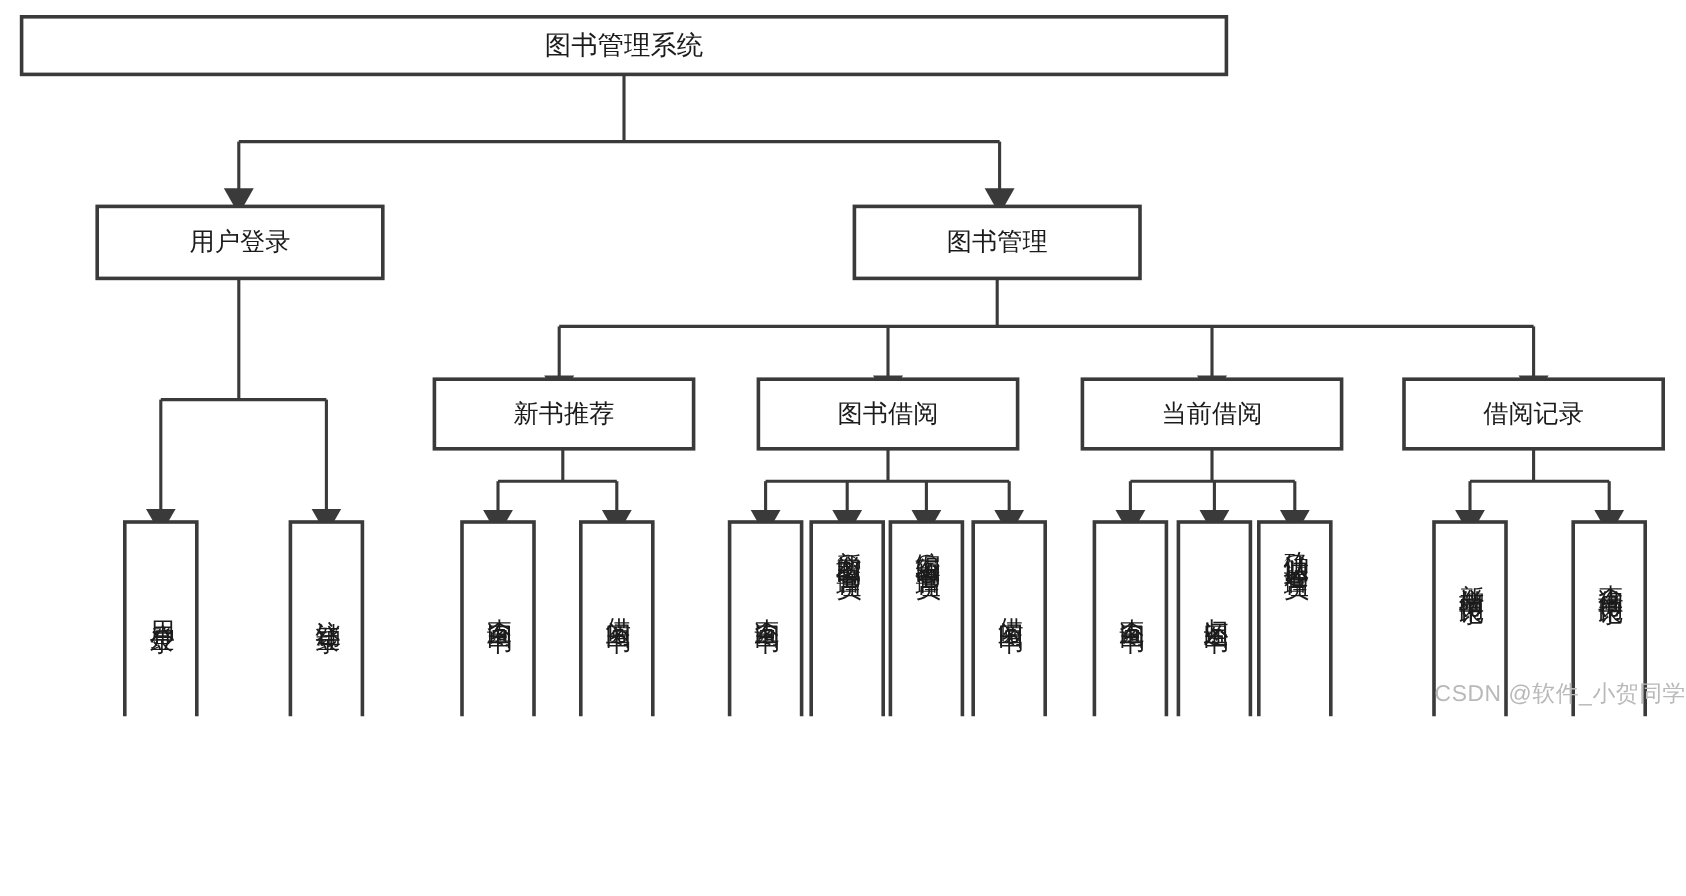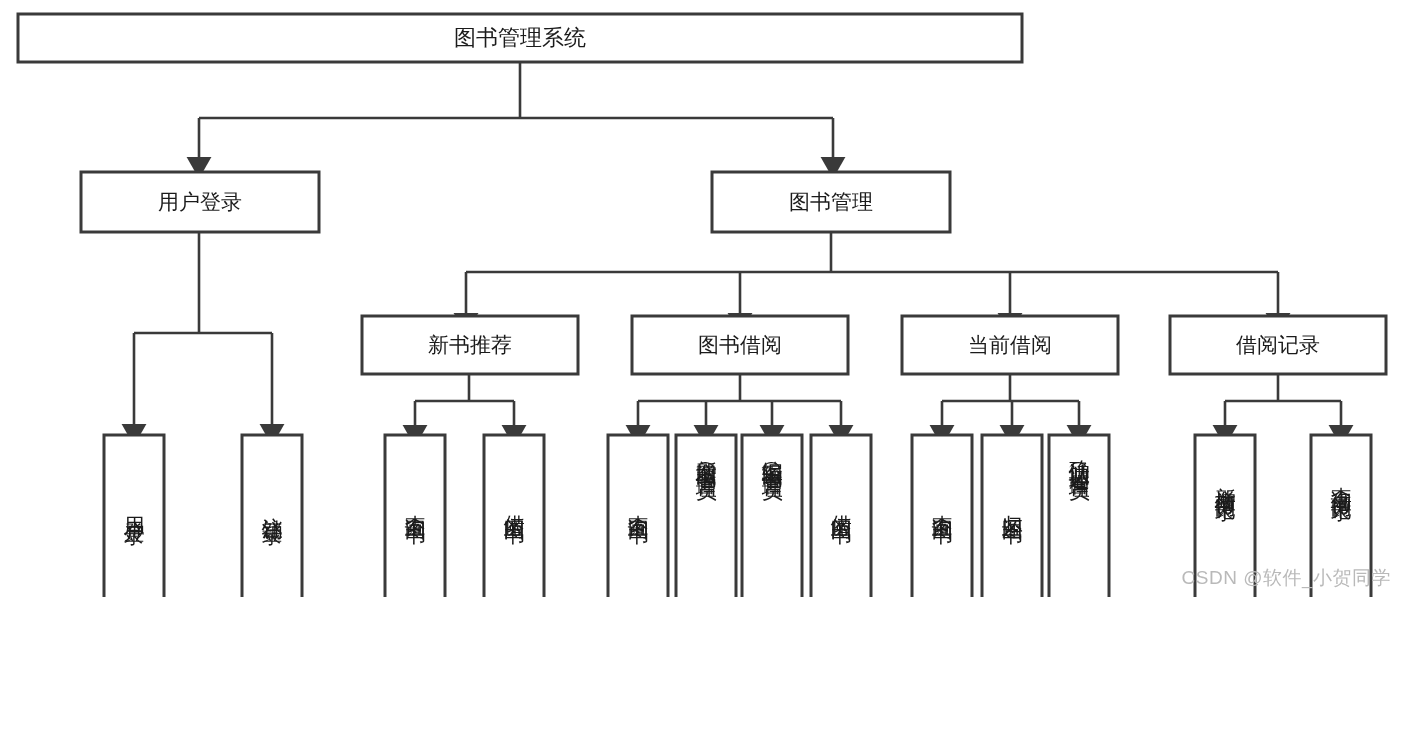--- a/index.html
+++ b/index.html
@@ -58,21 +58,21 @@
     text-orientation: upright;
     font-family: "Liberation Sans", "DejaVu Sans", sans-serif;
     font-size: 21px;
     line-height: 1.08;
     letter-spacing: 3px;
     color: #1b1b1b;
     white-space: nowrap;
   }
   .watermark {
     position: absolute;
-    right: 14px;
+    right: 0;
     bottom: 6px;
     font-family: "Liberation Sans", "DejaVu Sans", sans-serif;
     font-size: 19px;
     color: #b9b9b9;
     white-space: nowrap;
     letter-spacing: 0.5px;
   }
 </style>
 </head>
 <body>

